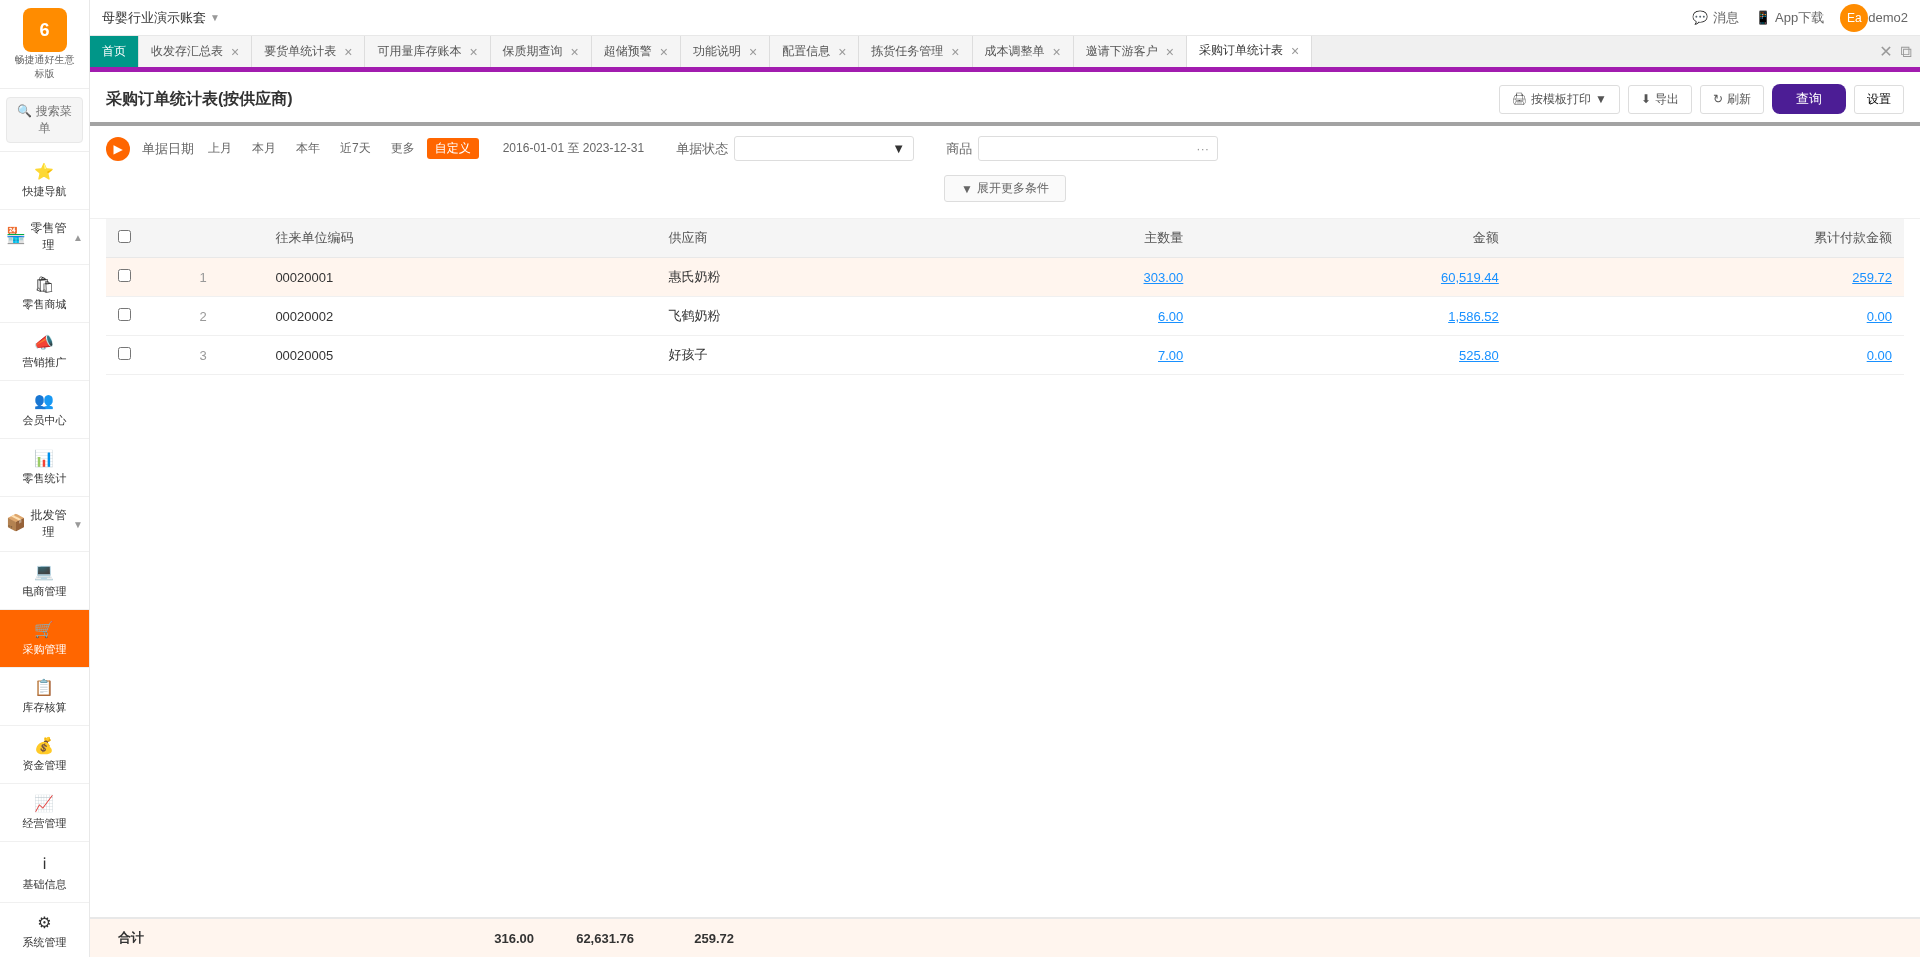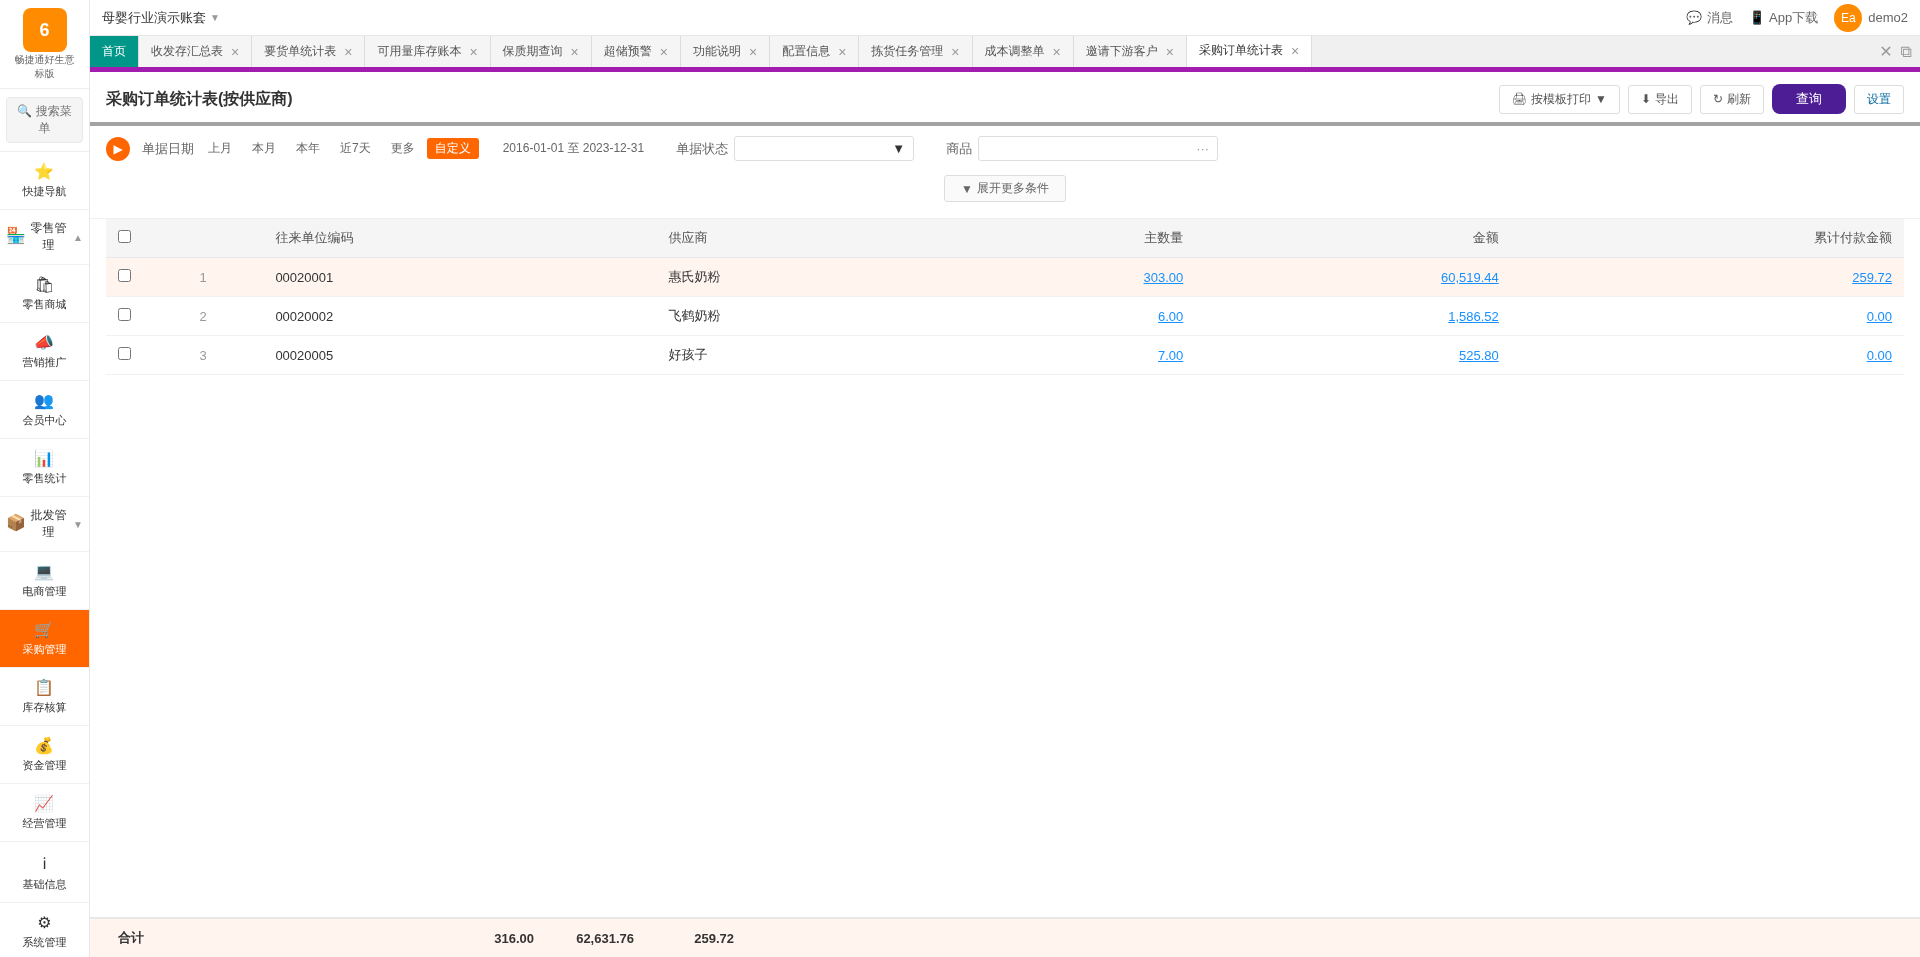--- a/index.html
+++ b/index.html
@@ -40,21 +40,21 @@
 
     
     .content-area { flex: 1; background: #fff; overflow: hidden; display: flex; flex-direction: column; }
     .page-header { padding: 12px 16px 8px; display: flex; align-items: center; justify-content: space-between; border-bottom: 4px solid #a3a3a3; }
     .page-title { font-size: 16px; font-weight: bold; color: #333; }
     .page-actions { display: flex; align-items: center; gap: 8px; }
     .btn-print { border: 1px solid #ddd; background: #fff; padding: 5px 12px; border-radius: 3px; font-size: 12px; cursor: pointer; display: flex; align-items: center; gap: 4px; color: #555; }
     .btn-export { border: 1px solid #ddd; background: #fff; padding: 5px 12px; border-radius: 3px; font-size: 12px; cursor: pointer; display: flex; align-items: center; gap: 4px; color: #555; }
     .btn-refresh { border: 1px solid #ddd; background: #fff; padding: 5px 12px; border-radius: 3px; font-size: 12px; cursor: pointer; display: flex; align-items: center; gap: 4px; color: #555; }
     .btn-query { background: #4c1d95; color: white; border: none; padding: 6px 24px; border-radius: 8px; font-size: 13px; cursor: pointer; }
-    .btn-settings { background: #fff; color: #0369a1; border: 1px solid #ddd; padding: 5px 12px; border-radius: 3px; font-size: 12px; cursor: pointer; }
+    .btn-settings { background: #fff; color: #000000; border: 1px solid #ddd; padding: 5px 12px; border-radius: 3px; font-size: 12px; cursor: pointer; }
 
     
     .filter-area { padding: 10px 16px; background: #fff; border-bottom: 1px solid #f0f0f0; }
     .filter-row { display: flex; align-items: center; gap: 12px; flex-wrap: nowrap; }
     .filter-toggle { width: 24px; height: 24px; background: #ff6600; color: white; border-radius: 50%; display: flex; align-items: center; justify-content: center; cursor: pointer; flex-shrink: 0; font-size: 12px; }
     .filter-item { display: flex; align-items: center; gap: 6px; font-size: 13px; color: #333; }
     .filter-label { white-space: nowrap; color: #666; }
     .date-shortcuts { display: flex; align-items: center; gap: 4px; }
     .date-shortcut { padding: 2px 8px; font-size: 12px; cursor: pointer; color: #666; border: none; background: none; }
     .date-custom { background: #ff6600; color: white; padding: 2px 8px; border-radius: 3px; font-size: 12px; cursor: pointer; border: none; }
@@ -188,21 +188,21 @@
     </div>
     <div class="topbar-right">
       <div class="topbar-action">
         <span>💬</span>
         <span>消息</span>
       </div>
       <div class="topbar-action">
         <span>📱</span>
         <span>App下载</span>
       </div>
-      <div class="topbar-action" style="gap:6px;">
+      <div class="topbar-action" style="gap:0;">
         <div class="user-avatar">Ea</div>
         <span>demo2</span>
       </div>
     </div>
   </div>
 
   <div class="tabbar">
     <div class="tab-item tab-home">
       <span>首页</span>
     </div>

